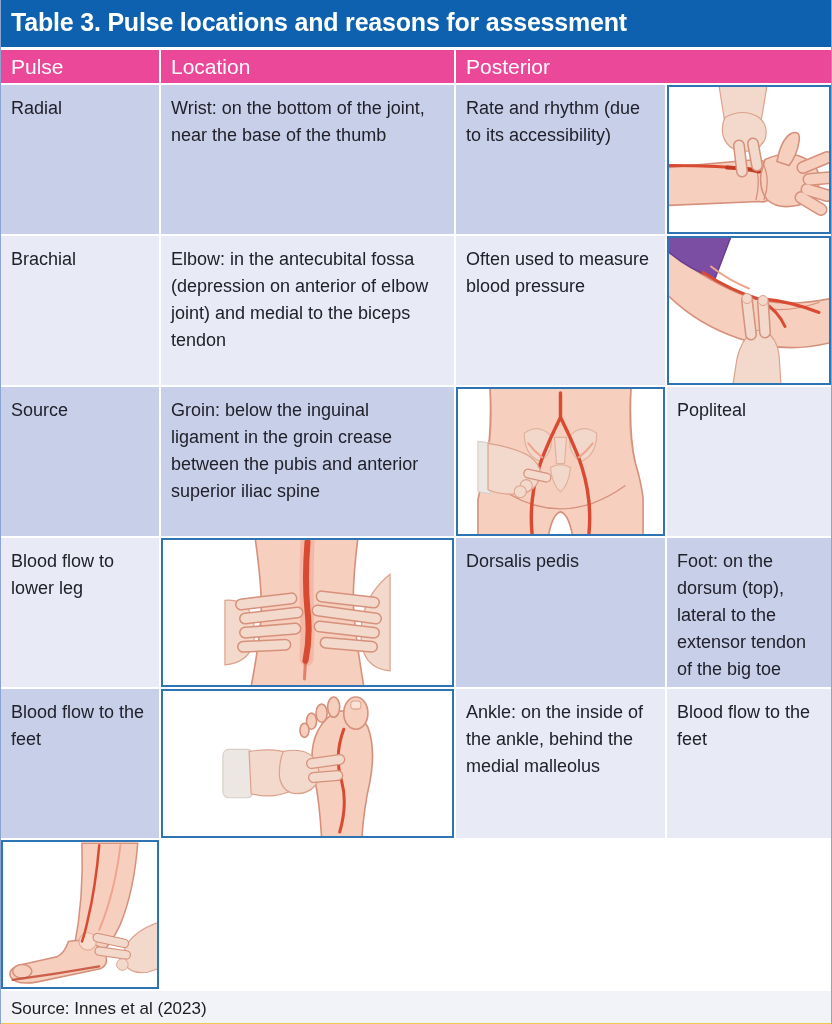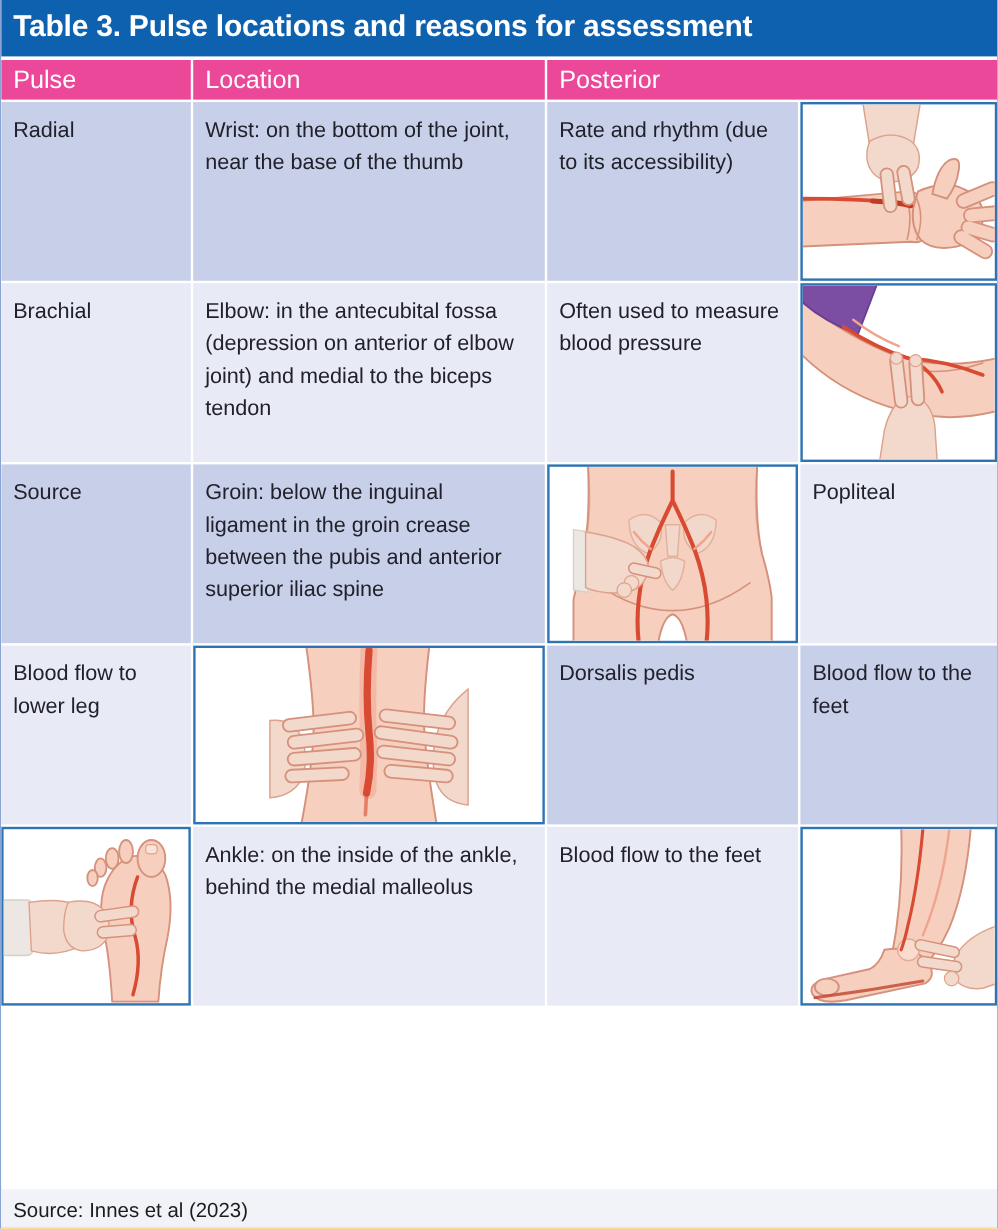--- a/index.html
+++ b/index.html
@@ -141,20 +141,21 @@
         <path class="skin2" d="M-2 60 Q14 58 22 70 Q30 84 26 104 Q20 122 -2 124 Z"></path>
         <path class="fo" style="stroke-width:12" d="M14 64 L64 58 M18 78 L70 72 M18 92 L68 88 M16 106 L58 104"></path>
         <path class="fs2" style="stroke-width:9" d="M14 64 L64 58 M18 78 L70 72 M18 92 L68 88 M16 106 L58 104"></path>
         <path class="skin2" d="M162 34 L162 130 Q142 128 136 112 Q130 94 136 72 Q142 50 162 34 Z"></path>
         <path class="fo" style="stroke-width:12" d="M146 62 L94 56 M148 78 L90 70 M146 92 L92 86 M144 106 L98 102"></path>
         <path class="fs2" style="stroke-width:9" d="M146 62 L94 56 M148 78 L90 70 M146 92 L92 86 M144 106 L98 102"></path>
       </svg>
     </div>
 
     <div class="cell odd">Dorsalis pedis</div>
+    <div class="cell odd">Foot: on the dorsum (top), lateral to the extensor tendon of the big toe</div>
     <div class="cell odd">Blood flow to the feet</div>
     <div class="imgcell">
       <svg viewBox="0 0 160 144" preserveAspectRatio="xMidYMid meet">
         <path class="skin" d="M94 146 Q92 112 88 92 Q80 60 90 40 Q98 24 112 20 Q130 18 140 36 Q148 58 142 90 Q136 116 134 146 Z"></path>
         <ellipse class="skin" cx="128" cy="22" rx="12" ry="16"></ellipse>
         <rect x="123" y="10" width="10" height="8" rx="3" fill="#f9e2d6" stroke="#dca28d" stroke-width="1"></rect>
         <ellipse class="skin" cx="106" cy="16" rx="6" ry="10"></ellipse>
         <ellipse class="skin" cx="94" cy="22" rx="5.5" ry="9"></ellipse>
         <ellipse class="skin" cx="84" cy="30" rx="5" ry="8"></ellipse>
         <ellipse class="skin" cx="77" cy="39" rx="4.5" ry="7"></ellipse>

